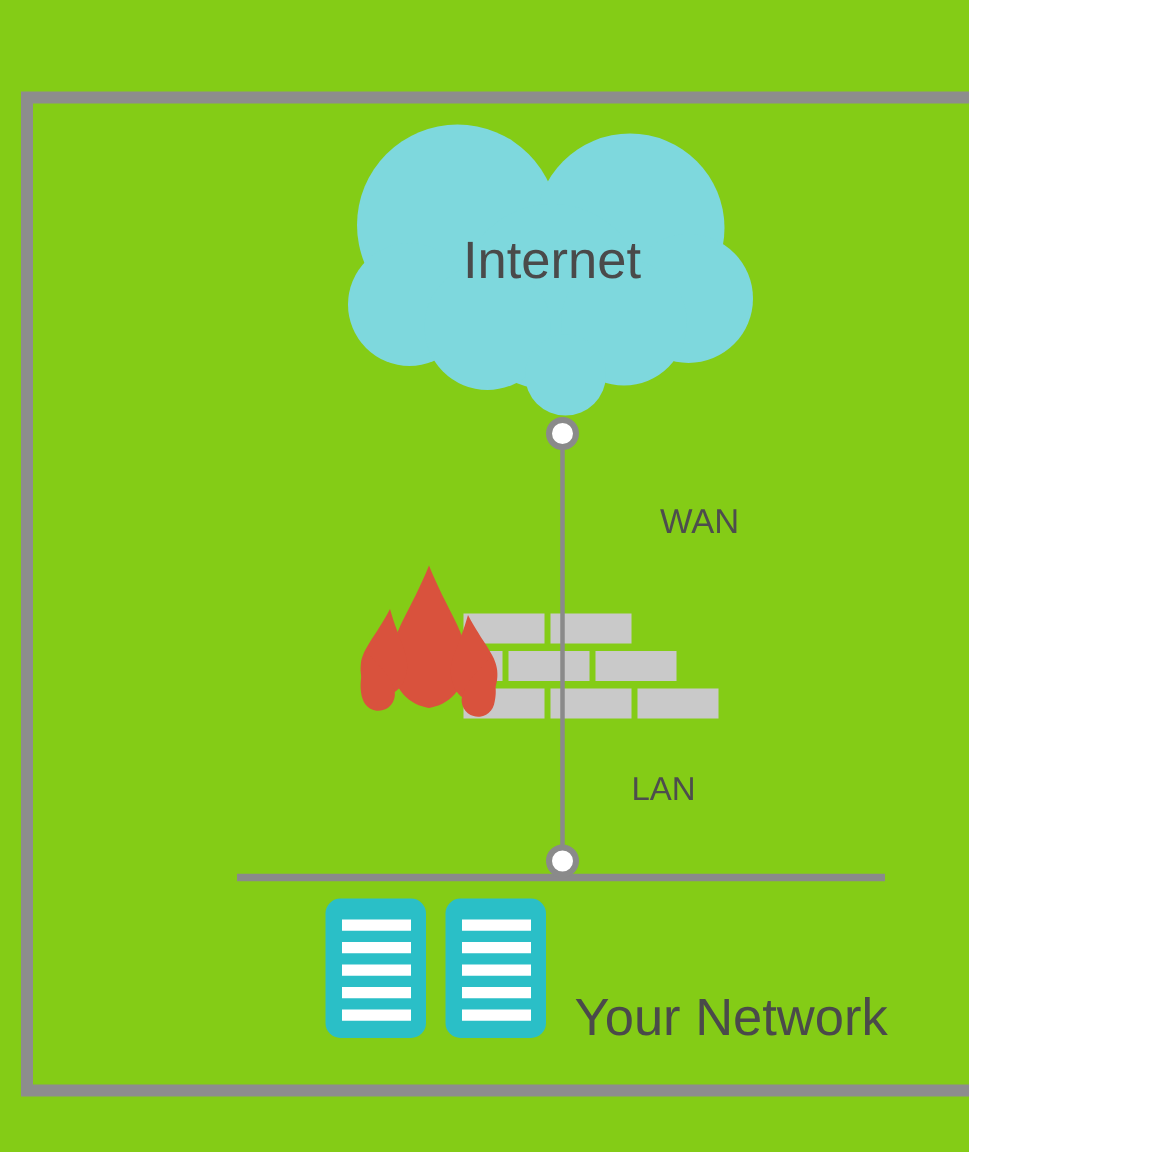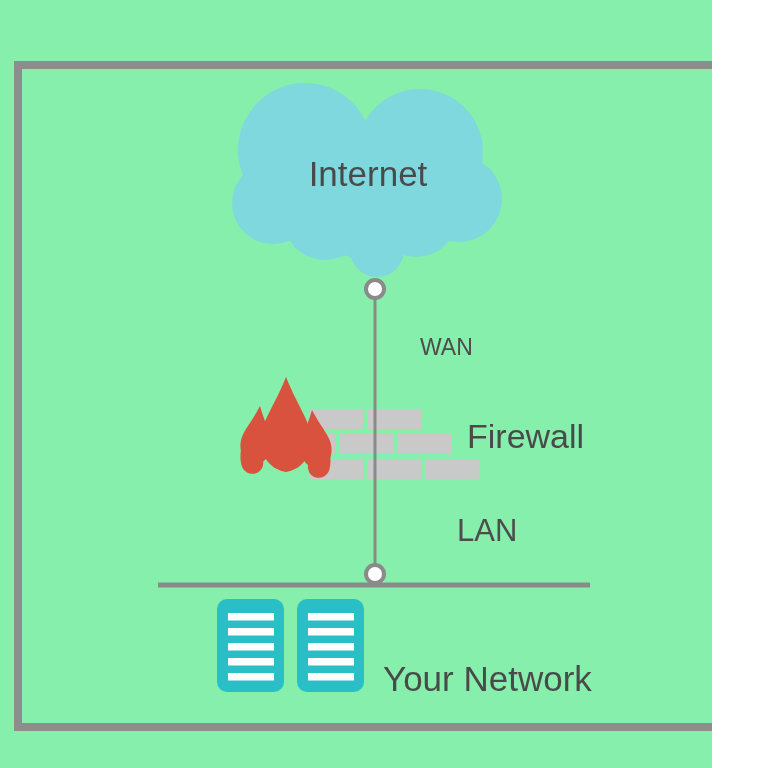--- a/index.html
+++ b/index.html
@@ -3,23 +3,23 @@
 <meta charset="utf-8">
 <style>
   html, body {
     margin: 0;
     padding: 0;
     background: #ffffff;
     font-family: "Liberation Sans", "DejaVu Sans", sans-serif;
   }
   .canvas {
     position: relative;
-    width: 712px;
+    width: 646px;
     height: 768px;
-    background: #86efac;
+    background: #84cc16;
     overflow: hidden;
   }
   .frame {
     position: absolute;
     left: 14px;
     top: 61px;
     width: 721px;
     height: 670px;
     box-sizing: border-box;
     border: 8px solid #8d8d8d;
@@ -36,36 +36,35 @@
     white-space: nowrap;
     line-height: 1;
   }
   .label-internet {
     left: 368px;
     top: 156px;
     transform: translateX(-50%);
     font-size: 35px;
   }
   .label-wan {
-    left: 420px;
+    left: 440px;
     top: 336px;
     font-size: 23px;
     color: #4d4d4d;
   }
   .label-firewall {
     left: 467px;
     top: 419px;
     font-size: 34px;
   }
   .label-lan {
     left: 421px;
     top: 515px;
-    font-size: 31px;
+    font-size: 22px;
     color: #4d4d4d;
-    margin-left: 36px;
   }
   .label-your-network {
     left: 383px;
     top: 621px;
     font-size: 35px;
     margin-top: 40px;
   }
 </style>
 </head>
 <body>
@@ -132,17 +131,16 @@
           <rect x="308" y="643" width="46" height="7.5"></rect>
           <rect x="308" y="658" width="46" height="7.5"></rect>
           <rect x="308" y="673" width="46" height="7.5"></rect>
         </g>
       </g>
     </g>
   </svg>
 
   <div class="label label-internet">Internet</div>
   <div class="label label-wan">WAN</div>
-  <div class="label label-firewall">Firewall</div>
   <div class="label label-lan">LAN</div>
   <div class="label label-your-network">Your Network</div>
 
 </div>
 
 </body></html>

